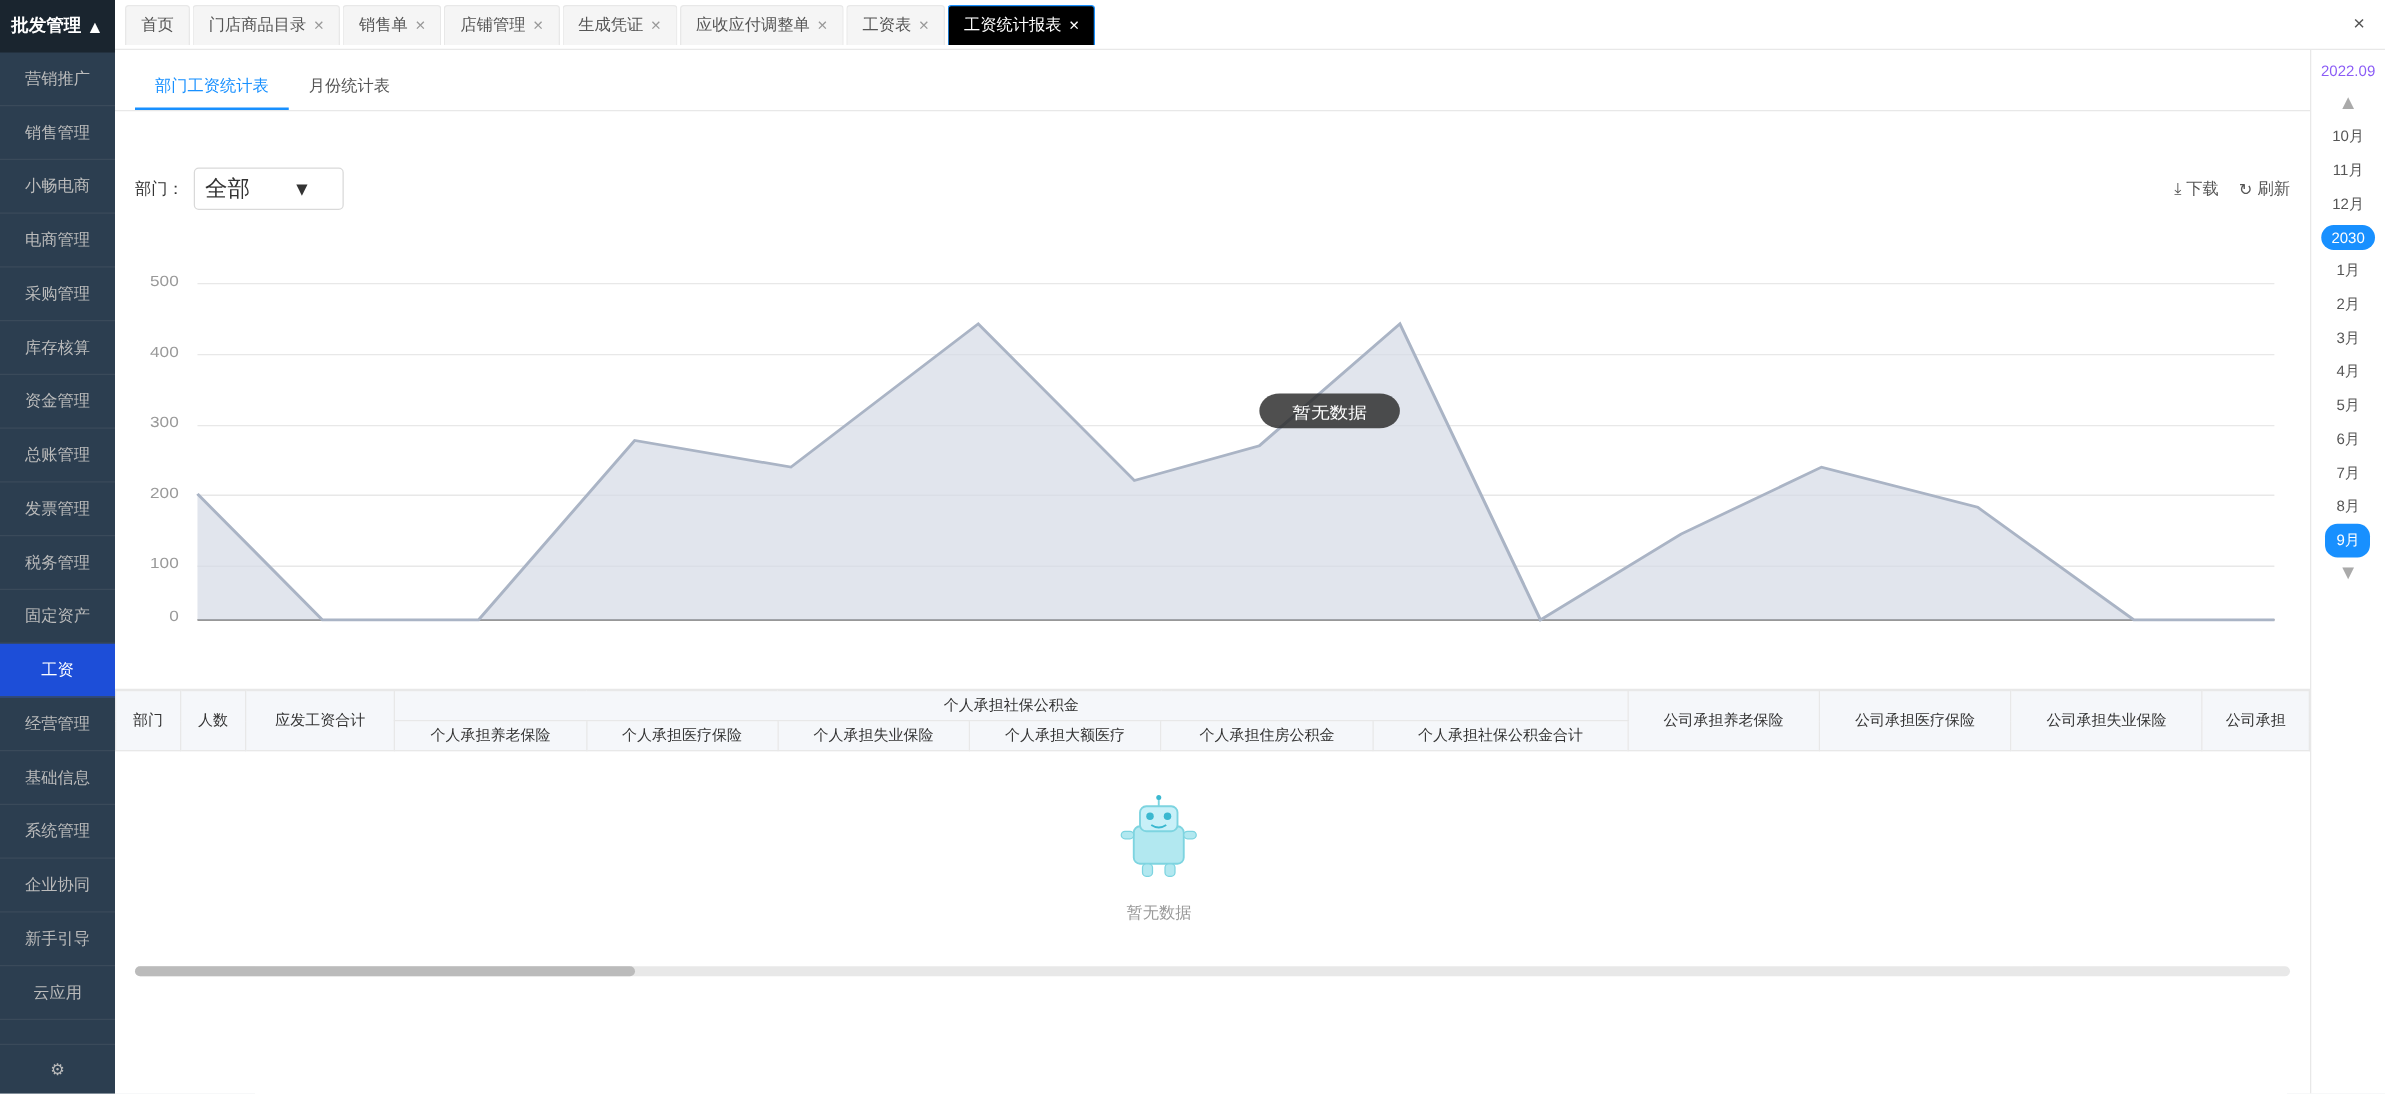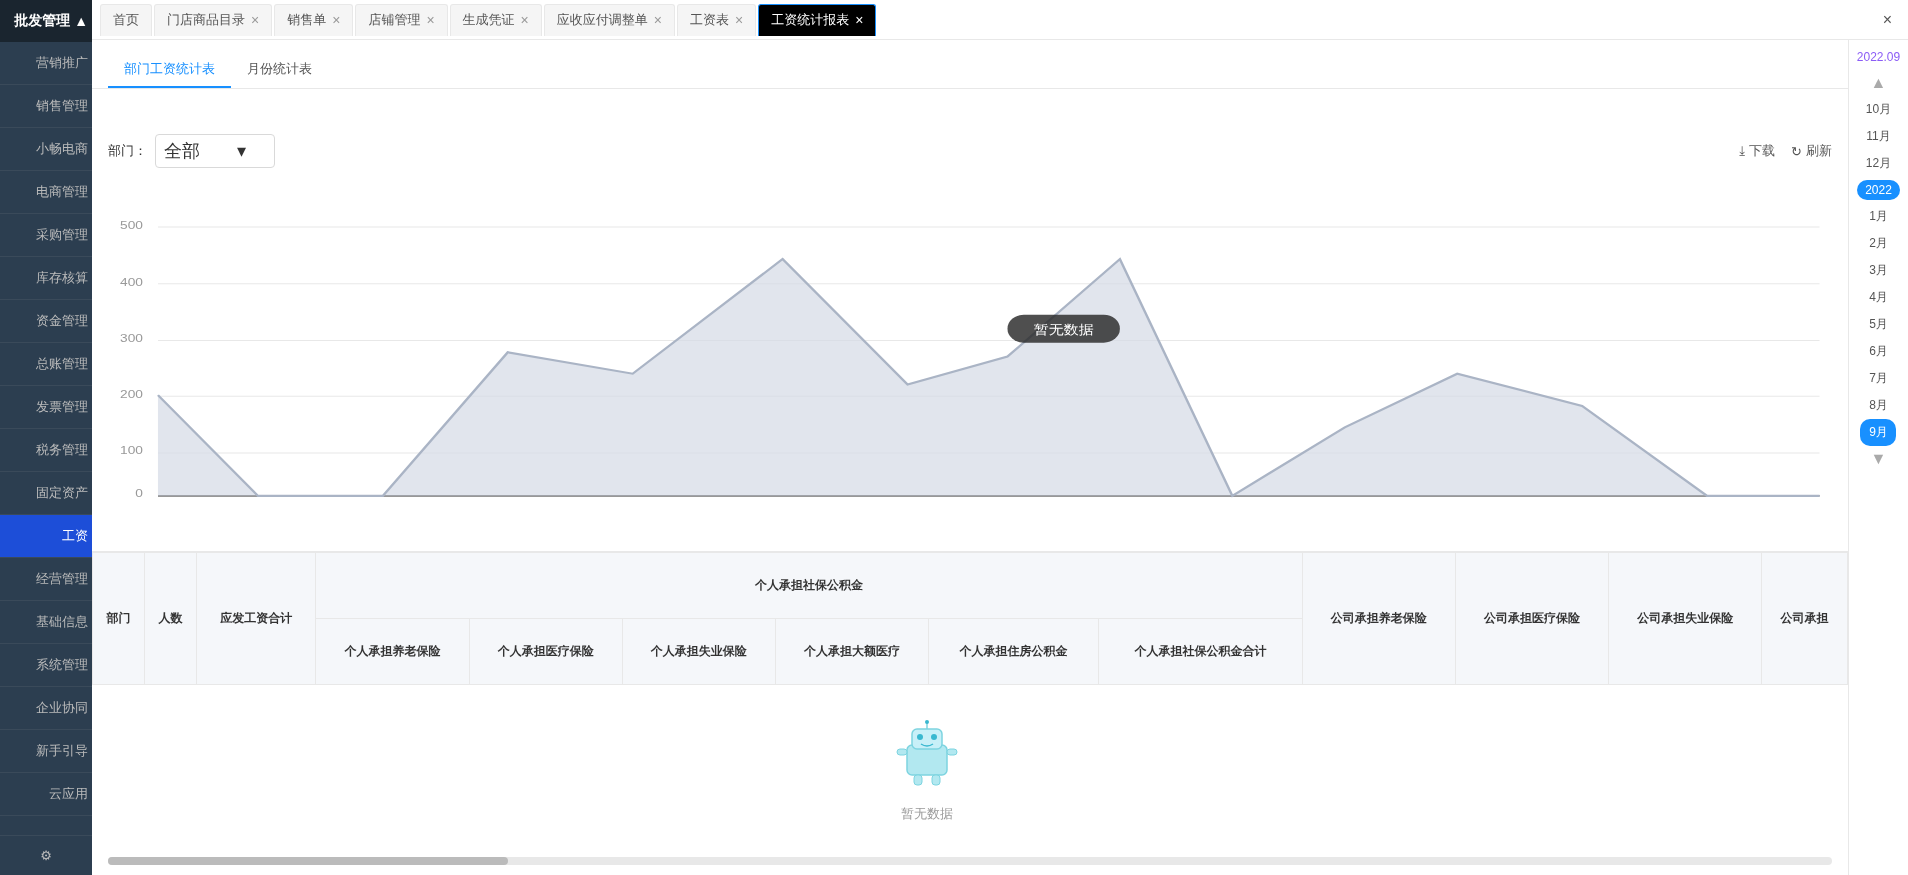--- a/index.html
+++ b/index.html
@@ -18,27 +18,27 @@
     }
     .sidebar-header {
       background: #1a252f;
       color: #fff;
       text-align: center;
       padding: 12px 4px;
       font-size: 14px;
       font-weight: bold;
       display: flex;
       align-items: center;
-      justify-content: flex-end;
+      justify-content: center;
       gap: 4px;
       cursor: pointer;
     }
     .sidebar-item {
       padding: 12px 4px;
-      text-align: right;
+      text-align: center;
       cursor: pointer;
       font-size: 13px;
       color: #bbb;
       border-bottom: 1px solid #3a4a5a;
     }
     .sidebar-item.active { background: #1d4ed8; color: #fff; }
     .sidebar-footer {
       margin-top: auto;
       padding: 12px 4px;
       text-align: center;
@@ -198,25 +198,25 @@
     table {
       border-collapse: collapse;
       width: 100%;
       font-size: 12px;
     }
     thead tr {
       background: #f5f7fa;
     }
     thead th {
       border: 1px solid #e8e8e8;
-      padding: 24px 6px;
+      padding: 3px 6px;
       text-align: center;
       white-space: nowrap;
       color: #333;
-      font-weight: bold;
+      font-weight: normal;
     }
     tbody td {
       border: 1px solid #e8e8e8;
       padding: 8px 6px;
       text-align: center;
       color: #555;
     }
 
     
     .empty-state {
@@ -500,21 +500,21 @@
 
     </div>
 
     <div class="date-nav">
       <div class="date-nav-title">2022.09</div>
       <div class="date-nav-arrow">▲</div>
       <div id="date-nav-items">
           <div class="date-nav-item">10月</div>
           <div class="date-nav-item">11月</div>
           <div class="date-nav-item">12月</div>
-          <div class="date-nav-year">2022</div>
+          <div class="date-nav-year">2030</div>
           <div class="date-nav-item">1月</div>
           <div class="date-nav-item">2月</div>
           <div class="date-nav-item">3月</div>
           <div class="date-nav-item">4月</div>
           <div class="date-nav-item">5月</div>
           <div class="date-nav-item">6月</div>
           <div class="date-nav-item">7月</div>
           <div class="date-nav-item">8月</div>
           <div class="date-nav-item active">9月</div>
         </div>

